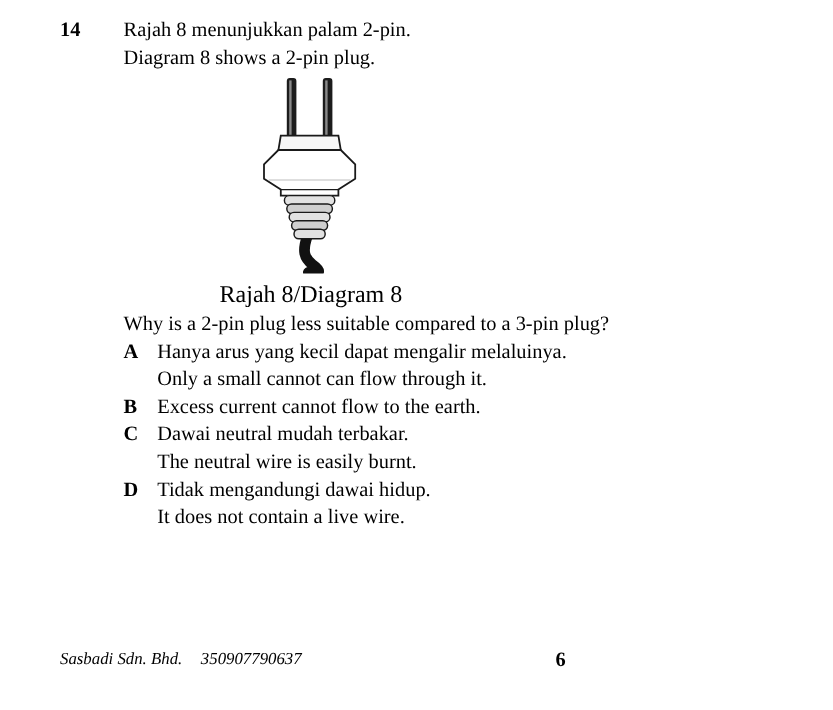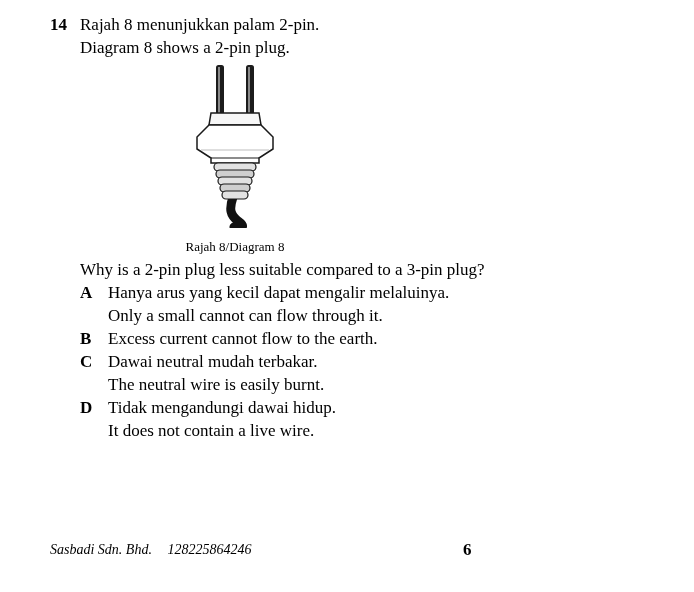--- a/index.html
+++ b/index.html
@@ -16,30 +16,30 @@
     padding: 13px 40px 0 50px;
     overflow: hidden;
   }
   .qrow { display: flex; justify-content: flex-end; }
   .qnum {
     width: 30px;
     font-weight: bold;
     font-size: 17px;
     line-height: 23px;
   }
-  .qbody { flex: 1; font-size: 17px; line-height: 23px; }
+  .qbody { flex: 1; font-size: 17px; line-height: 23px; margin-left: 23px; }
   .line { white-space: nowrap; }
   .italic { }
   .figure {
     width: 150px;
     margin: 4px 0 0 80px;
     text-align: center;
   }
   .plug-svg { display: block; margin: 0 auto; }
-  .caption { margin-top: 7px; font-size: 13px; white-space: nowrap; }
+  .caption { margin-top: 7px; font-size: 20px; white-space: nowrap; }
   .prompt { margin-top: 21px; }
   .option { display: flex; }
   .opt-letter {
     width: 28px;
     font-weight: bold;
     font-size: 17px;
     line-height: 23px;
     flex: 0 0 28px;
   }
   .opt-text { flex: 1; }
@@ -133,17 +133,17 @@
           <div class="line">Tidak mengandungi dawai hidup.</div>
           <div class="line italic">It does not contain a live wire.</div>
         </div>
       </div>
 
     </div>
   </div>
 
   <div class="footer">
     <span class="pub">Sasbadi Sdn. Bhd.</span>
-    <span class="pub regnum">128225864246</span>
+    <span class="pub regnum">350907790637</span>
     <span class="pagenum">6</span>
   </div>
 
 </div>
 
 </body></html>

